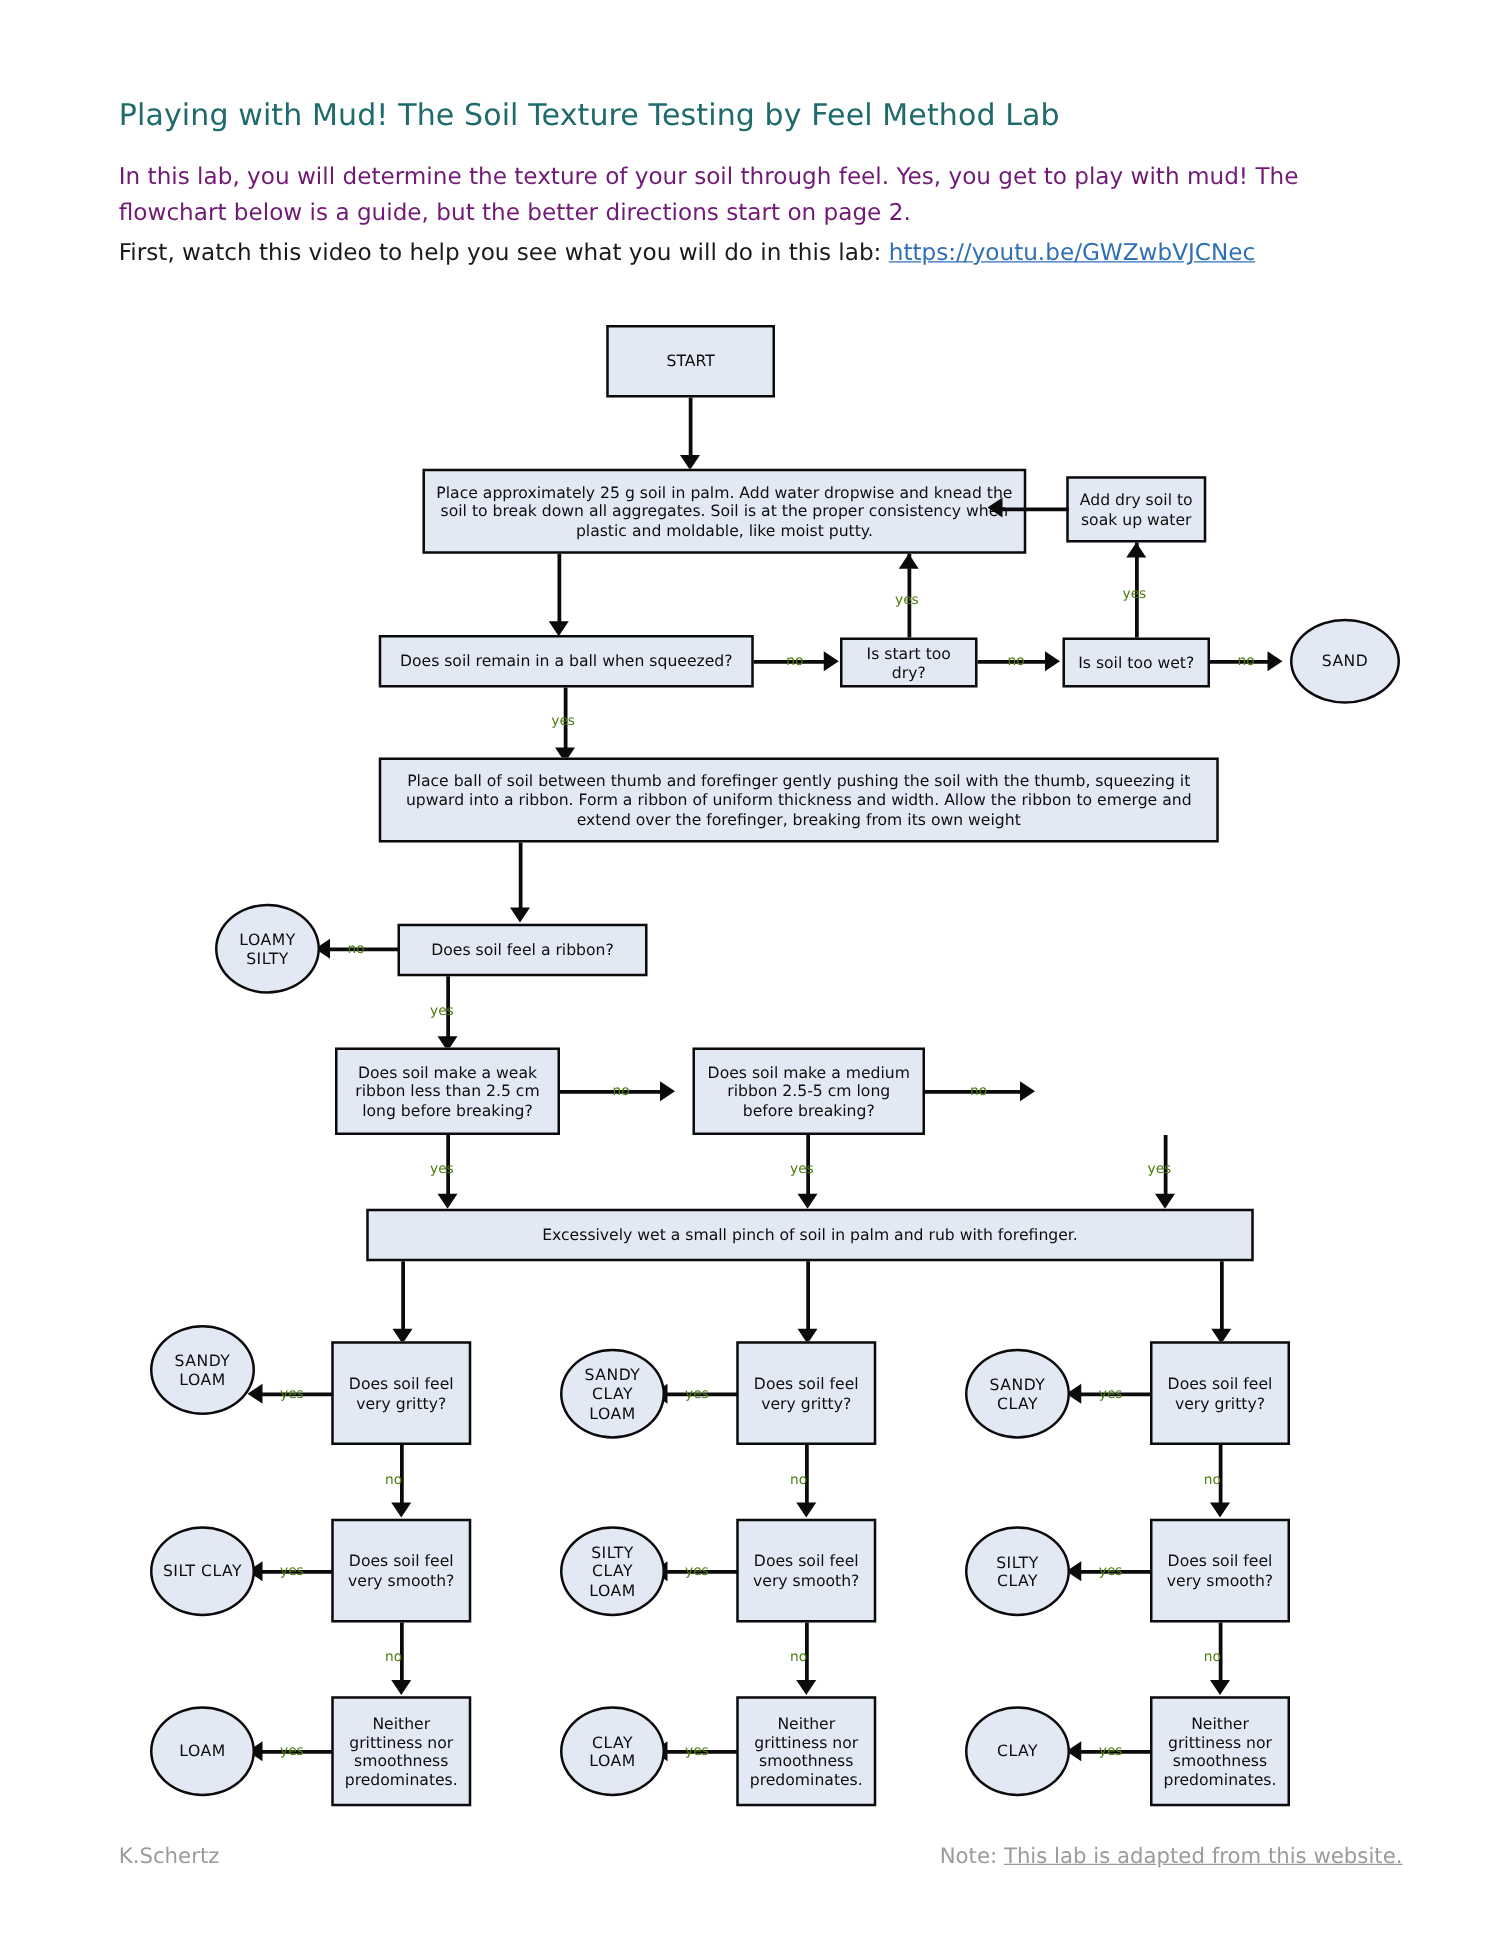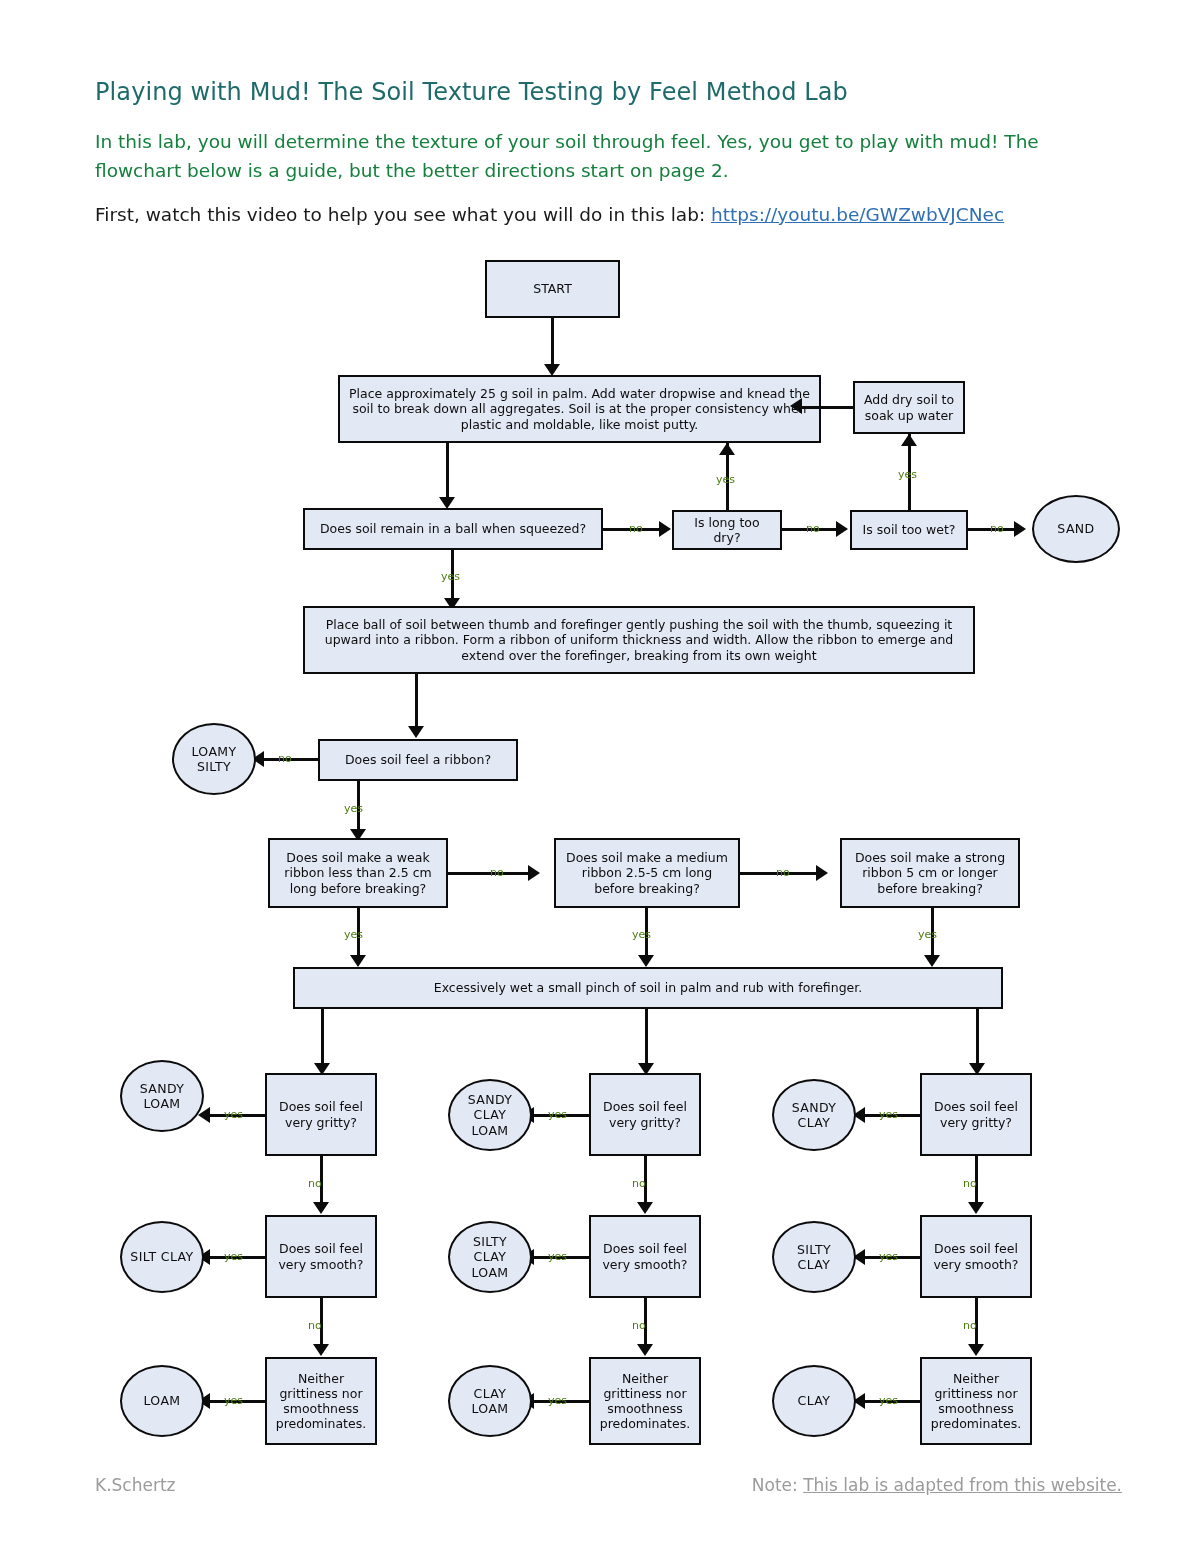--- a/index.html
+++ b/index.html
@@ -33,26 +33,26 @@
     letter-spacing: 0.1px;
     white-space: nowrap;
   }
   .intro {
     position: absolute;
     left: 95px;
     top: 127px;
     width: 1025px;
     font-size: 18.5px;
     line-height: 29px;
-    color: #15803d;
+    color: #701a75;
   }
   .intro-line3 {
     position: absolute;
     left: 95px;
-    top: 200px;
+    top: 188px;
     width: 1025px;
     font-size: 18.5px;
     line-height: 29px;
     color: #1a1a1a;
     white-space: nowrap;
   }
   .video-link {
     color: #2f6fb5;
     text-decoration: underline;
   }
@@ -171,21 +171,21 @@
 
     <div class="ln v" style="left:446px; top:443px; height:62px;"></div>
     <div class="ar down" style="left:439px; top:497px;"></div>
 
     <div class="node proc" style="left:303px; top:508px; width:300px; height:42px;">Does soil remain in a ball when squeezed?</div>
 
     <div class="ln h" style="left:603px; top:528px; width:65px;"></div>
     <div class="lbl" style="left:629px; top:522px;">no</div>
     <div class="ar right" style="left:659px; top:521px;"></div>
 
-    <div class="node small" style="left:672px; top:510px; width:110px; height:40px;">Is long too dry?</div>
+    <div class="node small" style="left:672px; top:510px; width:110px; height:40px;">Is start too dry?</div>
 
     <div class="ln v" style="left:726px; top:443px; height:67px;"></div>
     <div class="ar up" style="left:719px; top:443px;"></div>
     <div class="lbl" style="left:716px; top:473px;">yes</div>
 
     <div class="ln h" style="left:782px; top:528px; width:62px;"></div>
     <div class="lbl" style="left:806px; top:522px;">no</div>
     <div class="ar right" style="left:836px; top:521px;"></div>
 
     <div class="node small" style="left:850px; top:510px; width:118px; height:40px;">Is soil too wet?</div>
@@ -216,21 +216,20 @@
     <div class="ar left" style="left:252px; top:751px;"></div>
 
     <div class="node term" style="left:172px; top:723px; width:84px; height:72px;">LOAMY SILTY</div>
 
     <div class="ln v" style="left:357px; top:781px; height:56px;"></div>
     <div class="lbl" style="left:344px; top:802px;">yes</div>
     <div class="ar down" style="left:350px; top:829px;"></div>
 
     <div class="node proc" style="left:268px; top:838px; width:180px; height:70px;">Does soil make a weak ribbon less than 2.5 cm long before breaking?</div>
     <div class="node proc" style="left:554px; top:838px; width:186px; height:70px;">Does soil make a medium ribbon 2.5-5 cm long before breaking?</div>
-    <div class="node proc" style="left:840px; top:838px; width:180px; height:70px;">Does soil make a strong ribbon 5 cm or longer before breaking?</div>
 
     <div class="ln h" style="left:448px; top:872px; width:86px;"></div>
     <div class="lbl" style="left:490px; top:866px;">no</div>
     <div class="ar right" style="left:528px; top:865px;"></div>
 
     <div class="ln h" style="left:740px; top:872px; width:82px;"></div>
     <div class="lbl" style="left:776px; top:866px;">no</div>
     <div class="ar right" style="left:816px; top:865px;"></div>
 
     <div class="ln v" style="left:357px; top:908px; height:54px;"></div>

